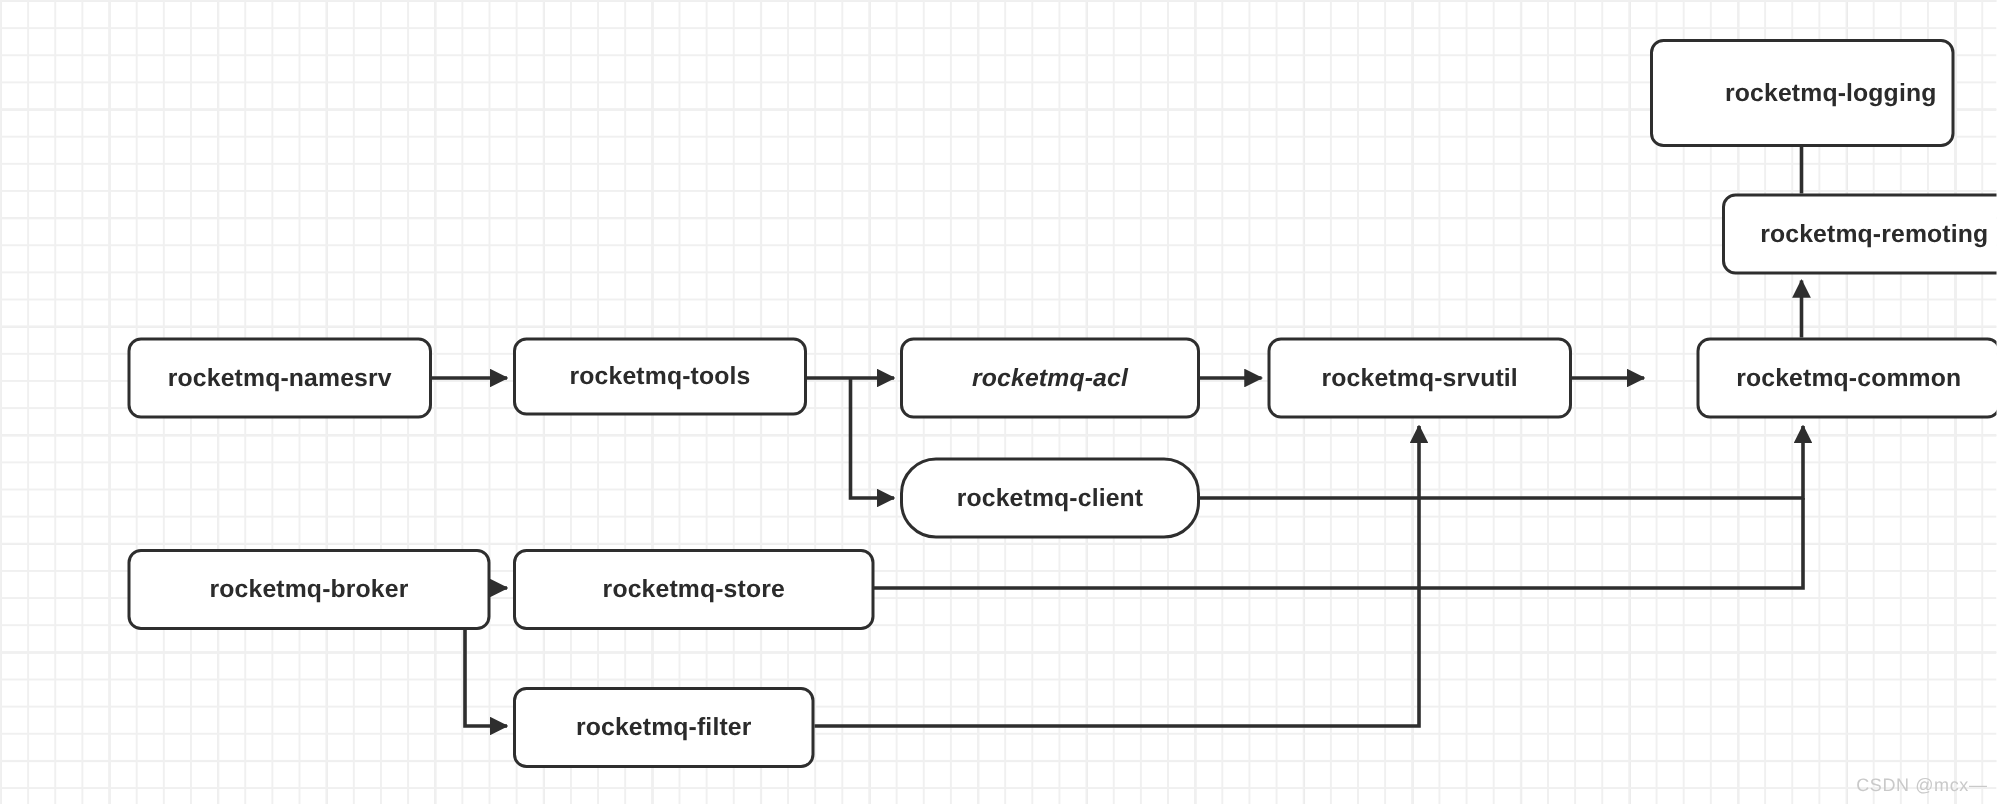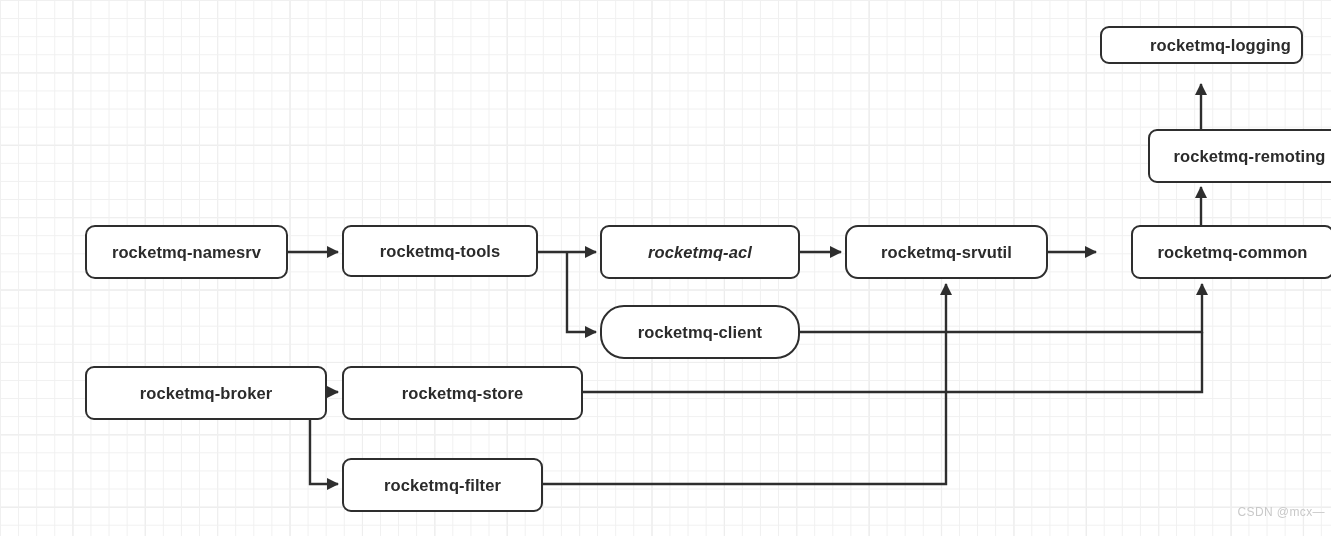--- a/index.html
+++ b/index.html
@@ -54,21 +54,21 @@
     letter-spacing: 0.1px;
     white-space: nowrap;
   }
   .node span {
     display: block;
     line-height: 1;
   }
   #watermark {
     position: absolute;
     right: 6px;
-    bottom: 17px;
+    bottom: 6px;
     font-size: 12px;
     color: #c9c9c9;
     letter-spacing: 0.4px;
     user-select: none;
   }
 </style>
 </head>
 <body>
 
 <div id="canvas">
@@ -101,49 +101,49 @@
       <path d="M 543 392 L 1202 392 L 1202 332"></path>
 
       <path d="M 288 392 L 338 392" marker-end="url(#arrow)"></path>
 
       <path d="M 310 392 L 310 484 L 338 484" marker-end="url(#arrow)"></path>
 
       <path d="M 543 484 L 946 484 L 946 284" marker-end="url(#arrow)"></path>
     </g>
   </svg>
 
-  <div class="node" style="left:1100px; top:26px; width:203px; height:38px;padding-left:38px;">
+  <div class="node" style="left:1100px; top:26px; width:203px; height:72px;padding-left:38px;">
     <span>rocketmq-logging</span>
   </div>
 
   <div class="node" style="left:1100px; top:129px; width:203px; height:54px;margin-left:48px;">
     <span>rocketmq-remoting</span>
   </div>
 
   <div class="node" style="left:1100px; top:225px; width:203px; height:54px;margin-left:31px;">
     <span>rocketmq-common</span>
   </div>
 
-  <div class="node" style="left:845px; top:225px; width:203px; height:54px;border-radius:13px;">
+  <div class="node" style="left:845px; top:225px; width:203px; height:54px;">
     <span>rocketmq-srvutil</span>
   </div>
 
   <div class="node" style="left:600px; top:225px; width:200px; height:54px;font-style:italic;">
     <span>rocketmq-acl</span>
   </div>
 
   <div class="node" style="left:600px; top:305px; width:200px; height:54px;border-radius:24px;">
     <span>rocketmq-client</span>
   </div>
 
   <div class="node" style="left:342px; top:225px; width:196px; height:52px;">
     <span>rocketmq-tools</span>
   </div>
 
-  <div class="node" style="left:85px; top:225px; width:203px; height:54px;border-radius:10px;">
+  <div class="node" style="left:85px; top:225px; width:203px; height:54px;">
     <span>rocketmq-namesrv</span>
   </div>
 
   <div class="node" style="left:85px; top:366px; width:242px; height:54px;">
     <span>rocketmq-broker</span>
   </div>
 
   <div class="node" style="left:342px; top:366px; width:241px; height:54px;">
     <span>rocketmq-store</span>
   </div>

